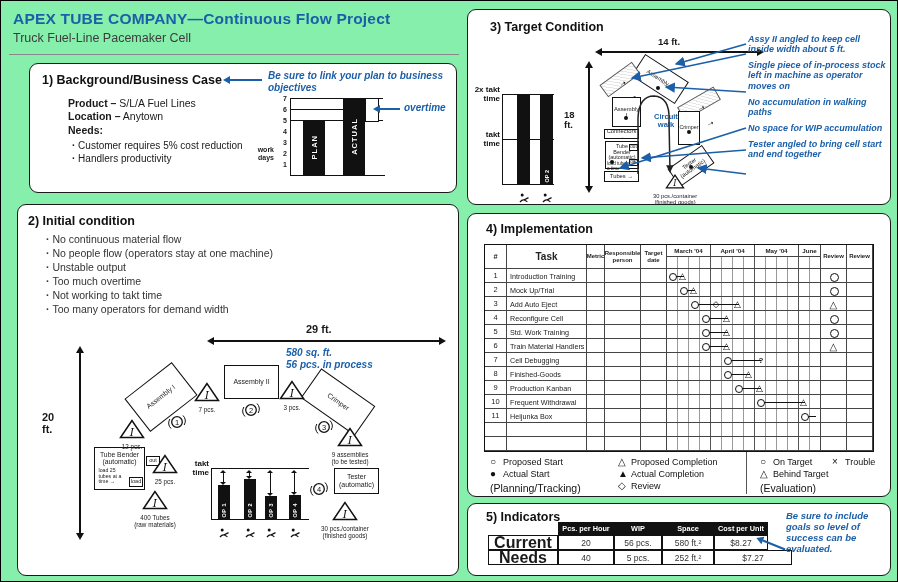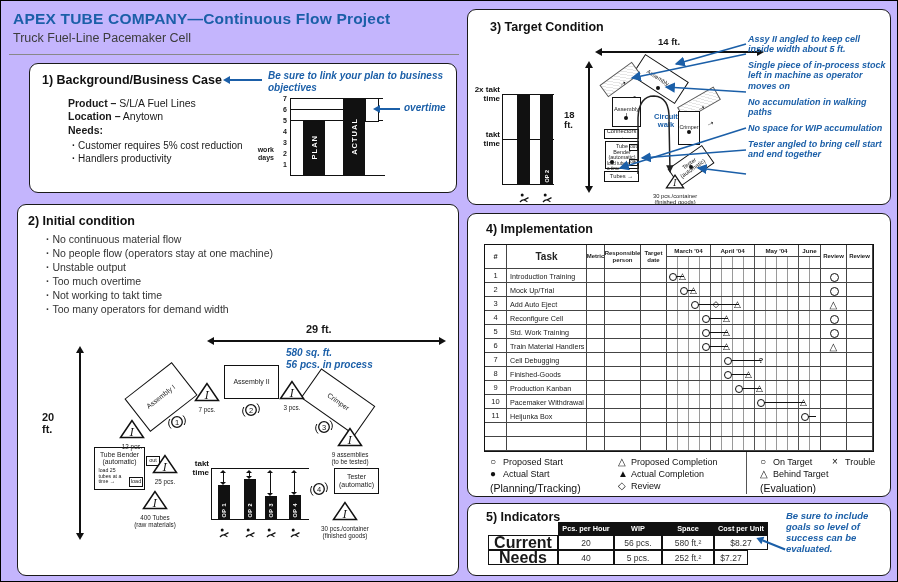--- a/index.html
+++ b/index.html
@@ -1,17 +1,17 @@
 <!DOCTYPE html>
 <html><head>
 <meta charset="utf-8">
 <style>
   html,body{margin:0;padding:0;width:898px;height:582px;background:#fff;overflow:hidden;
     font-family:"Liberation Sans",sans-serif;color:#1a1a1a;}
-  #page{position:absolute;inset:0;border:1.8px solid #000;box-sizing:border-box;background:#c4b5fd;}
+  #page{position:absolute;inset:0;border:1.8px solid #000;box-sizing:border-box;background:#86efac;}
   .box{position:absolute;border:1.6px solid #1a1a1a;border-radius:9px;background:#fff;box-sizing:border-box;}
   .abs{position:absolute;}
   .bh{font-weight:bold;font-size:12.5px;color:#111;}
   .bi{color:#1b5fa8;font-style:italic;font-weight:bold;line-height:1.15;}
   
   #title{position:absolute;left:12px;top:9px;font-size:15.5px;font-weight:bold;color:#1b5fa8;letter-spacing:.2px;}
   #subtitle{position:absolute;left:12px;top:30px;font-size:12.5px;color:#3c3c3c;}
   #hdr-rule{position:absolute;left:8px;top:53px;width:450px;height:1px;background:#888;}
   
   .harrow{position:absolute;height:2px;background:#1b5fa8;}
@@ -535,21 +535,21 @@
         <div class="icell " style="left: 120px; top: 136px; width: 36px; height: 14px;"></div>
         <div class="icell " style="left: 156px; top: 136px; width: 26px; height: 14px;"></div>
         <div class="icell grid14" style="left: 182px; top: 136px; width: 154px; height: 14px;">
           <div class="mkl" style="left: 71.5px; width: 22px;"></div>
           <div class="mkc" style="left: 68px;"></div>
           <span class="mkg" style="left: 89px;">△</span>
         </div>
         <div class="icell " style="left: 336px; top: 136px; width: 26px; height: 14px;"></div>
         <div class="icell " style="left: 362px; top: 136px; width: 26px; height: 14px;"></div>
         <div class="icell numc" style="left: 0px; top: 150px; width: 22px; height: 14px;">10</div>
-        <div class="icell taskc" style="left: 22px; top: 150px; width: 80px; height: 14px;">Pacemaker Withdrawal</div>
+        <div class="icell taskc" style="left: 22px; top: 150px; width: 80px; height: 14px;">Frequent Withdrawal</div>
         <div class="icell " style="left: 102px; top: 150px; width: 18px; height: 14px;"></div>
         <div class="icell " style="left: 120px; top: 150px; width: 36px; height: 14px;"></div>
         <div class="icell " style="left: 156px; top: 150px; width: 26px; height: 14px;"></div>
         <div class="icell grid14" style="left: 182px; top: 150px; width: 154px; height: 14px;">
           <div class="mkl" style="left: 93.5px; width: 44px;"></div>
           <div class="mkc" style="left: 90px;"></div>
           <span class="mkg" style="left: 133px;">△</span>
         </div>
         <div class="icell " style="left: 336px; top: 150px; width: 26px; height: 14px;"></div>
         <div class="icell " style="left: 362px; top: 150px; width: 26px; height: 14px;"></div>
@@ -611,19 +611,19 @@
         <div class="ind-cell ind-h" style="left: 226px; top: 0px; width: 54px; height: 13px;">Cost per Unit</div>
         <div class="ind-cell ind-l" style="left: 0px; top: 13px; width: 70px; height: 15px;">Current</div>
         <div class="ind-cell ind-v" style="left: 70px; top: 13px; width: 56px; height: 15px;">20</div>
         <div class="ind-cell ind-v" style="left: 126px; top: 13px; width: 48px; height: 15px;">56 pcs.</div>
         <div class="ind-cell ind-v" style="left: 174px; top: 13px; width: 52px; height: 15px;">580 ft.²</div>
         <div class="ind-cell ind-v" style="left: 226px; top: 13px; width: 54px; height: 15px;">$8.27</div>
         <div class="ind-cell ind-l" style="left: 0px; top: 28px; width: 70px; height: 15px;">Needs</div>
         <div class="ind-cell ind-v" style="left: 70px; top: 28px; width: 56px; height: 15px;">40</div>
         <div class="ind-cell ind-v" style="left: 126px; top: 28px; width: 48px; height: 15px;">5 pcs.</div>
         <div class="ind-cell ind-v" style="left: 174px; top: 28px; width: 52px; height: 15px;">252 ft.²</div>
-        <div class="ind-cell ind-v" style="left: 226px; top: 28px; width: 34px; height: 15px;">$7.27</div>
+        <div class="ind-cell ind-v" style="left: 226px; top: 28px; width: 78px; height: 15px;">$7.27</div>
       </div>
     <div class="bi abs" style="left:318px;top:7px;width:102px;font-size:9.5px">Be sure to include goals so level of success can be evaluated.</div>
     <div class="harrow" style="left:294px;top:40px;width:24px;transform:rotate(22deg)"></div>
   </div>
 
 </div>
 
 </body></html>

